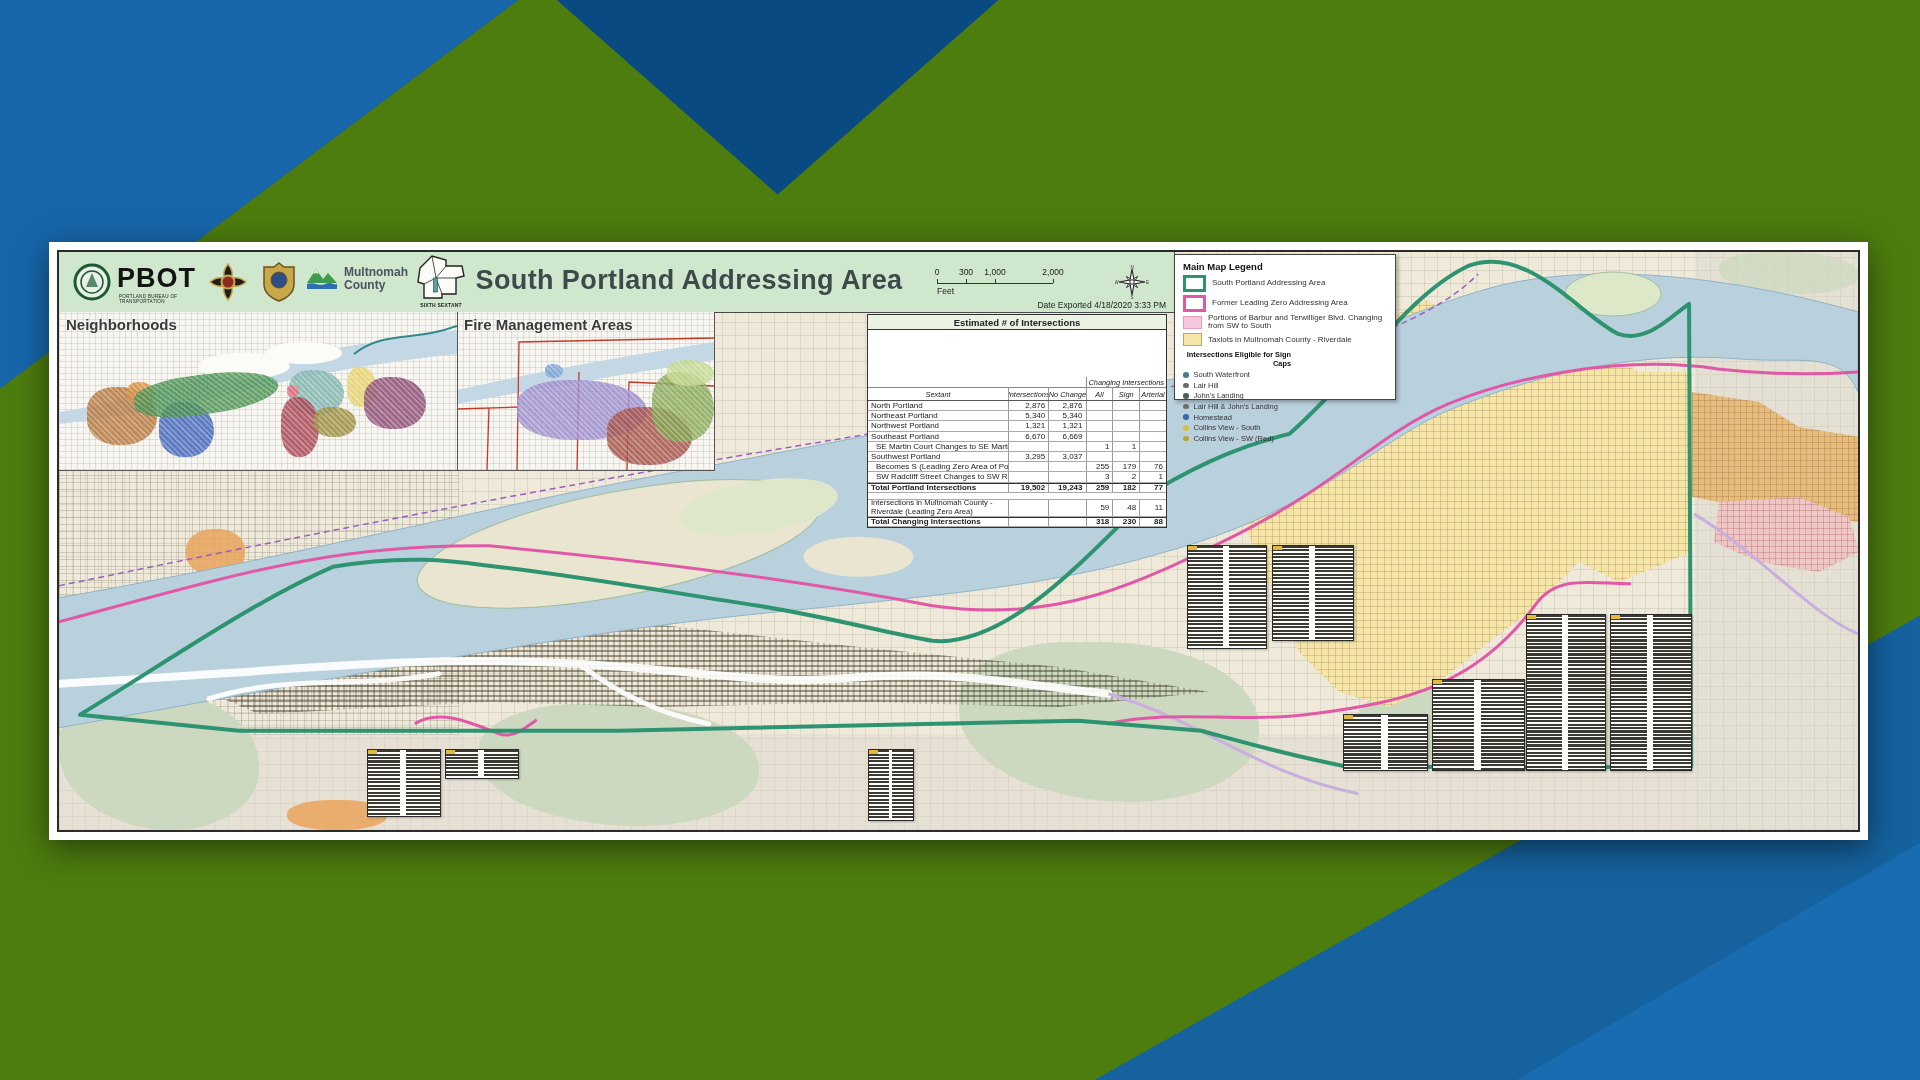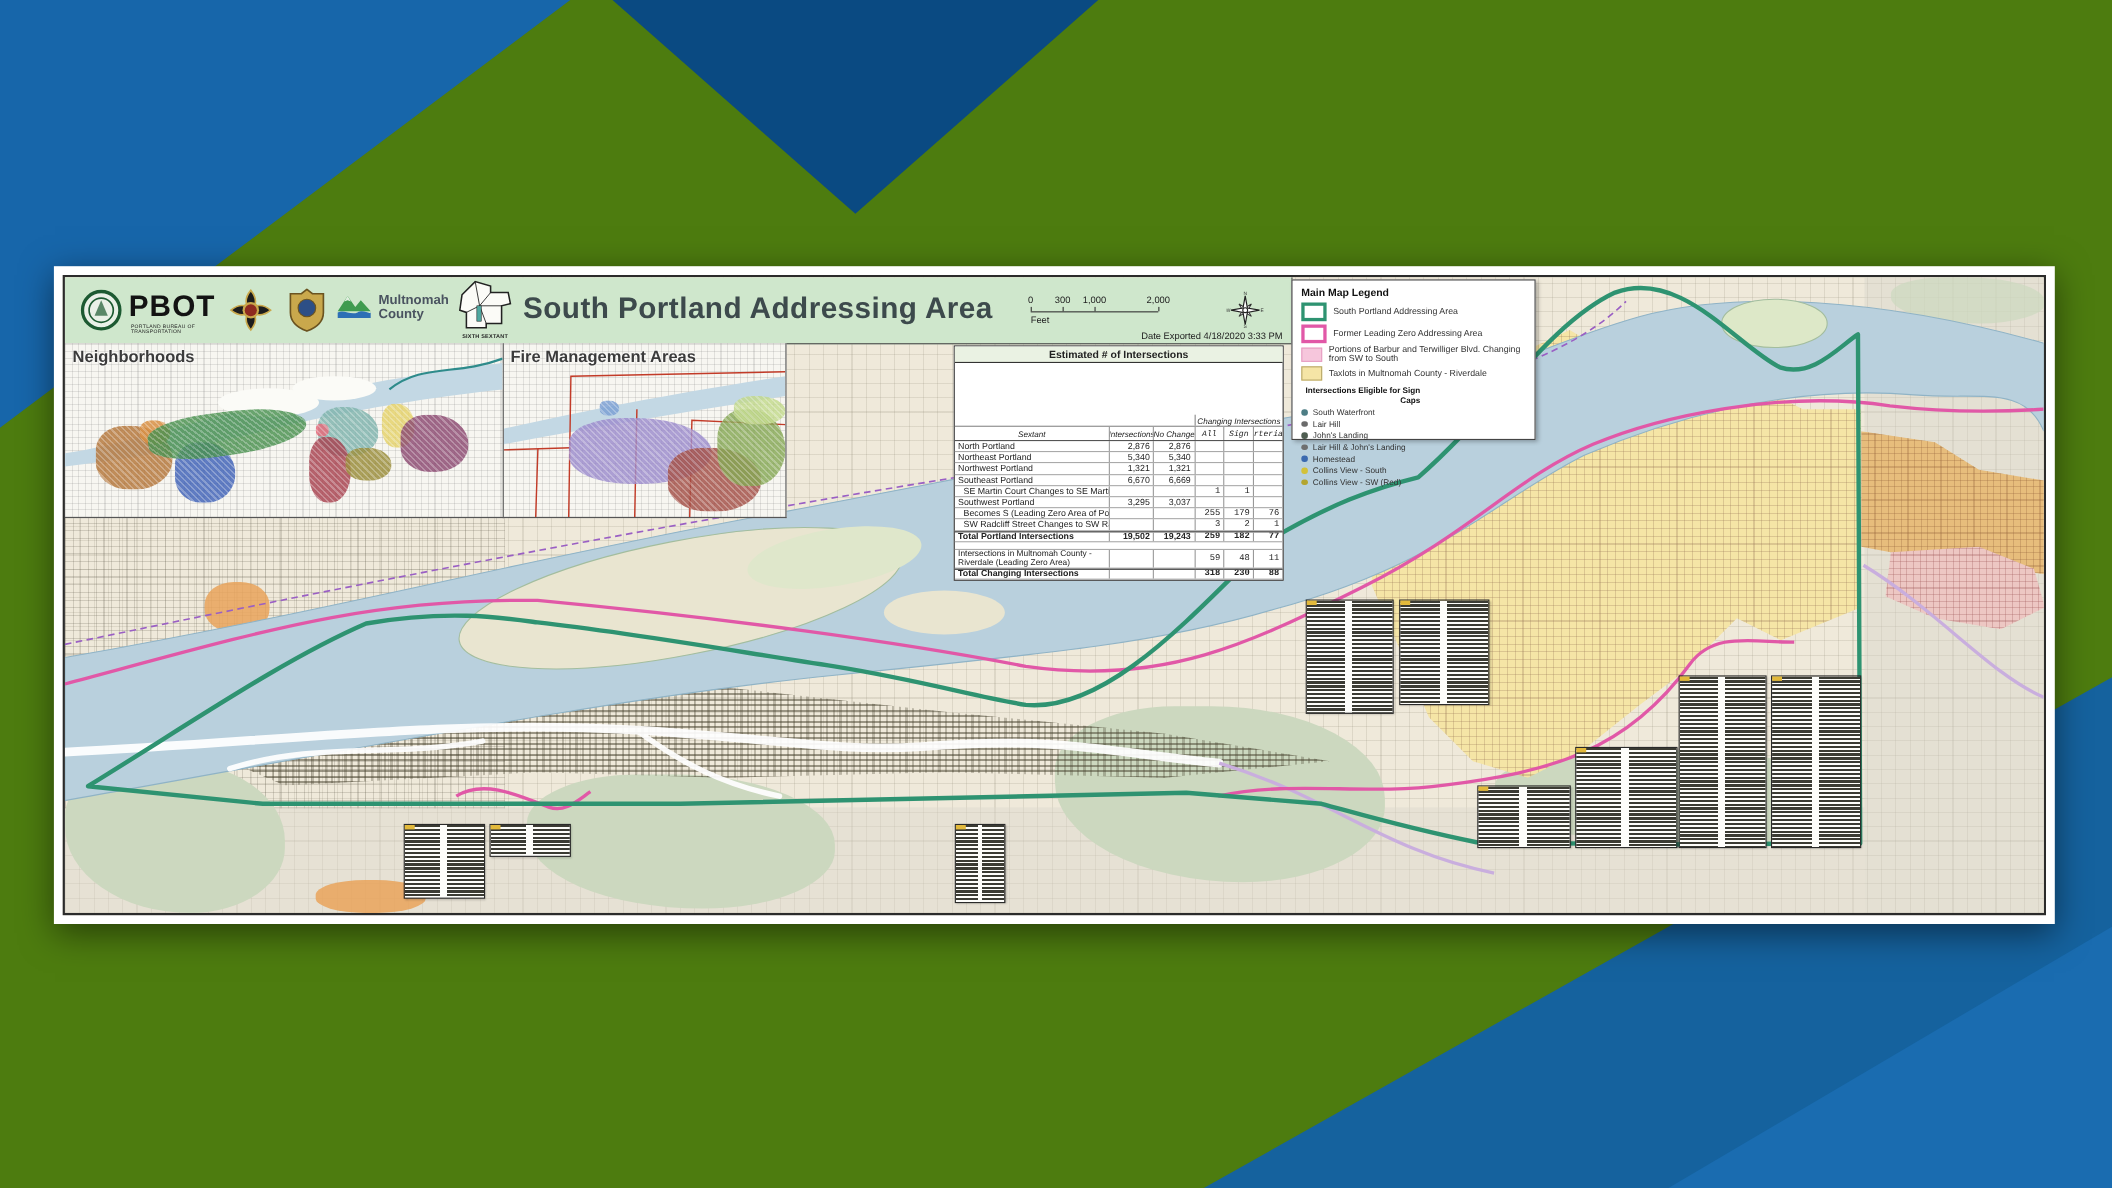--- a/index.html
+++ b/index.html
@@ -115,21 +115,21 @@
   .trow{display:flex;height:10.2px;border-bottom:.7px solid #aaa;align-items:center;}
   .trow.tall{height:17px;}
   .trow.spacer{height:7px;border-bottom:.7px solid #aaa;}
   .trow.bold{font-weight:bold;border-top:1.1px solid #333;}
   .c{overflow:hidden;white-space:nowrap;}
   .c.lab{width:47%;padding-left:3px;}
   .trow.tall .c.lab{white-space:normal;line-height:1.12;font-size:7.6px;}
   .trow.indent .c.lab{padding-left:8px;}
   .c.n1{width:13.5%;}
   .c.n2{width:12.5%;}
-  .c.n3,.c.n4,.c.n5{width:9%;font-family:Liberation Mono, monospace;}
+  .c.n3,.c.n4,.c.n5{width:9%;}
   .c.num{border-left:.8px solid #999;text-align:right;padding-right:3px;height:100%;
     display:flex;align-items:center;justify-content:flex-end;}
   .t-cols .c.num{align-items:flex-end;justify-content:center;padding-right:0;text-align:center;}
   .t-cols .c.lab{text-align:center;padding-left:0;display:flex;justify-content:center;align-items:flex-end;}
 
   
   .legend{position:absolute;left:1115px;top:2px;width:222px;height:146px;z-index:6;background:#fff;
     border:1.3px solid #444;box-shadow:2px 2px 4px rgba(0,0,0,.3);padding:6px 8px;font-size:8px;color:#333;
     box-sizing:border-box;}
   .lg-title{font-size:9.5px;font-weight:800;color:#111;margin-bottom:3px;}

